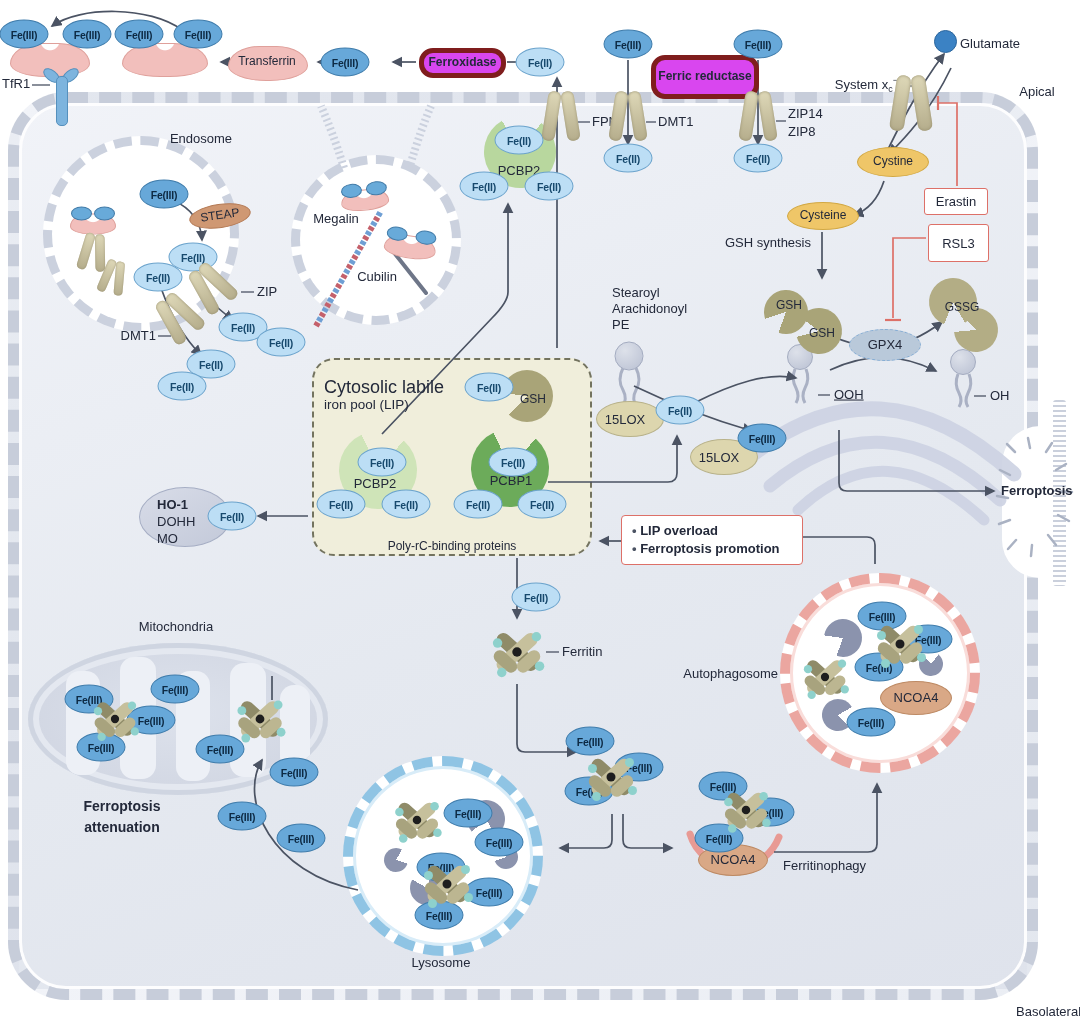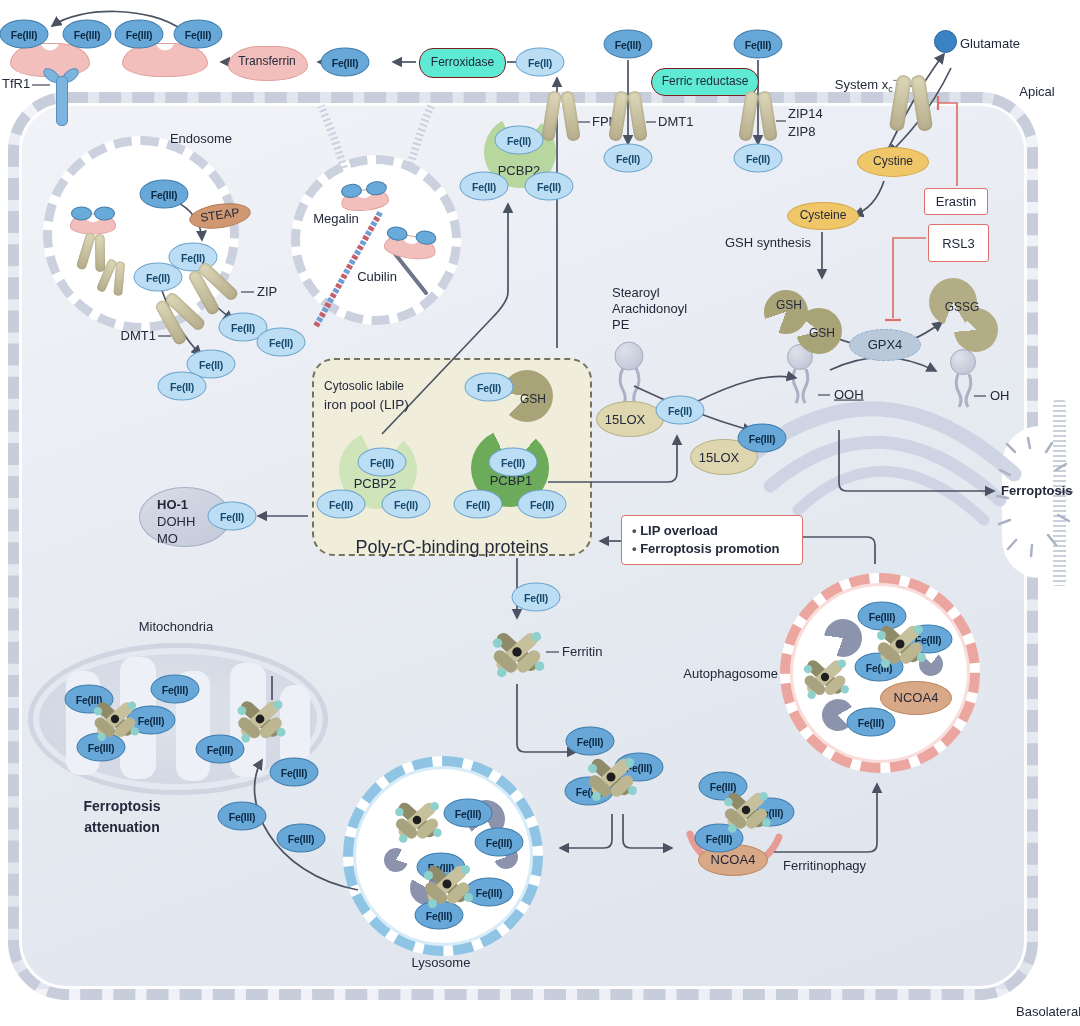--- a/index.html
+++ b/index.html
@@ -37,22 +37,22 @@
   .lbl.sm{font-size:12px;}
   sub.xc{font-size:9px;}  sup.xc{font-size:9px;}
   
   .fe{position:absolute;z-index:6;width:47px;height:27px;border-radius:50%;display:flex;
     align-items:center;justify-content:center;font-size:10.5px;font-weight:bold;
     transform:translate(-50%,-50%);letter-spacing:-.2px;}
   .fe3{background:#67a8d9;border:1.5px solid #3f7cab;color:#0d2a44;}
   .fe2{background:#bcdef5;border:1.5px solid #6ba3cc;color:#17496d;}
   .soval{position:absolute;z-index:5;box-sizing:border-box;border-radius:50%;display:flex;
     align-items:center;justify-content:center;}
-  .box-yellow{position:absolute;z-index:5;box-sizing:border-box;background:#5eead4;
-    border:1px solid #7f1d1d;border-radius:14px;display:flex;align-items:center;justify-content:center;z-index:6;}
+  .box-yellow{position:absolute;z-index:5;box-sizing:border-box;background:#d946ef;
+    border:5px solid #7f1d1d;border-radius:14px;display:flex;align-items:center;justify-content:center;z-index:6;font-weight:bold;}
   .redbox{position:absolute;z-index:6;box-sizing:border-box;background:#fff;border:1.5px solid #dd7068;
     border-radius:3px;display:flex;align-items:center;justify-content:center;font-size:13px;color:#23293a;}
   #overloadbox{position:absolute;left:621px;top:515px;width:182px;height:50px;box-sizing:border-box;
     background:#fff;border:1.5px solid #dd7068;border-radius:4px;z-index:6;padding:6px 10px;}
   #overloadbox .li{font-size:13px;font-weight:bold;color:#23293a;line-height:1.4;}
   #overloadbox .li::before{content:"• ";color:#4b5363;}
   
   .pac{position:absolute;z-index:5;border-radius:50%;transform:translate(-50%,-50%) rotate(var(--r,0deg));
     background:conic-gradient(transparent 0 66deg, var(--c) 66deg 360deg);}
   .blob{position:absolute;z-index:5;border-radius:50%;transform:translate(-50%,-50%) rotate(var(--r,0deg));
@@ -224,21 +224,21 @@
       <span class="ar"></span>
       <span class="stem"></span>
   </div>
   <div id="glu"></div>
 
   <div class="tfblob" style="left:228px;top:46px;width:78px;height:33px;"></div>
 
   <div class="box-yellow" style="left:419px;top:48px;width:87px;height:30px;">
     <span class="lbl sm" style="position:static;transform:none;">Ferroxidase</span>
   </div>
-  <div class="box-yellow" style="left:651px;top:68px;width:108px;height:28px;">
+  <div class="box-yellow" style="left:651px;top:55px;width:108px;height:44px;">
     <span class="lbl sm" style="position:static;transform:none;">Ferric reductase</span>
   </div>
 
   <div class="soval" style="left:857px;top:147px;width:72px;height:30px;background:#efc668;border:1px solid #d2a843;">
     <span class="lbl sm" style="position:static;transform:none;">Cystine</span>
   </div>
   <div class="soval" style="left:787px;top:202px;width:72px;height:28px;background:#efc668;border:1px solid #d2a843;">
     <span class="lbl sm" style="position:static;transform:none;">Cysteine</span>
   </div>
 
@@ -295,26 +295,26 @@
   <div class="lbl sm" style="left:822px;top:334px;z-index:6;">GSH</div>
   <div class="lbl sm" style="left:962px;top:308px;z-index:6;">GSSG</div>
   <div class="lbl left" style="left:834px;top:395px;text-decoration:underline;">OOH</div>
   <div class="lbl left" style="left:990px;top:396px;">OH</div>
   <div class="lbl left bold" style="left:1001px;top:491px;">Ferroptosis</div>
   <div class="lbl left" style="left:257px;top:292px;">ZIP</div>
   <div class="lbl right" style="left:156px;top:336px;">DMT1</div>
   <div class="lbl" style="left:336px;top:219px;">Megalin</div>
   <div class="lbl" style="left:377px;top:277px;">Cubilin</div>
   <div class="lbl" style="left:519px;top:171px;z-index:6;">PCBP2</div>
-  <div class="lbl left" style="left:324px;top:387px;font-size:12px;">Cytosolic labile</div>
+  <div class="lbl left" style="left:324px;top:387px;font-size:18px;">Cytosolic labile</div>
   <div class="lbl left" style="left:324px;top:405px;font-size:13.5px;">iron pool (LIP)</div>
   <div class="lbl" style="left:375px;top:484px;z-index:6;">PCBP2</div>
   <div class="lbl" style="left:511px;top:481px;z-index:6;">PCBP1</div>
   <div class="lbl sm" style="left:533px;top:400px;z-index:6;">GSH</div>
-  <div class="lbl" style="left:452px;top:547px;font-size:18px;">Poly-rC-binding proteins</div>
+  <div class="lbl" style="left:452px;top:547px;font-size:12px;">Poly-rC-binding proteins</div>
   <div class="lbl left" style="left:157px;top:505px;z-index:6;font-weight:bold;">HO-1</div>
   <div class="lbl left" style="left:157px;top:522px;z-index:6;text-align:center;">DOHH</div>
   <div class="lbl left" style="left:157px;top:539px;z-index:6;">MO</div>
   <div class="lbl left" style="left:612px;top:293px;">Stearoyl</div>
   <div class="lbl left" style="left:612px;top:309px;">Arachidonoyl</div>
   <div class="lbl left" style="left:612px;top:325px;">PE</div>
   <div class="lbl" style="left:625px;top:420px;z-index:6;">15LOX</div>
   <div class="lbl" style="left:719px;top:458px;z-index:6;">15LOX</div>
   <div class="lbl left" style="left:562px;top:652px;">Ferritin</div>
   <div class="lbl right" style="left:778px;top:674px;">Autophagosome</div>

